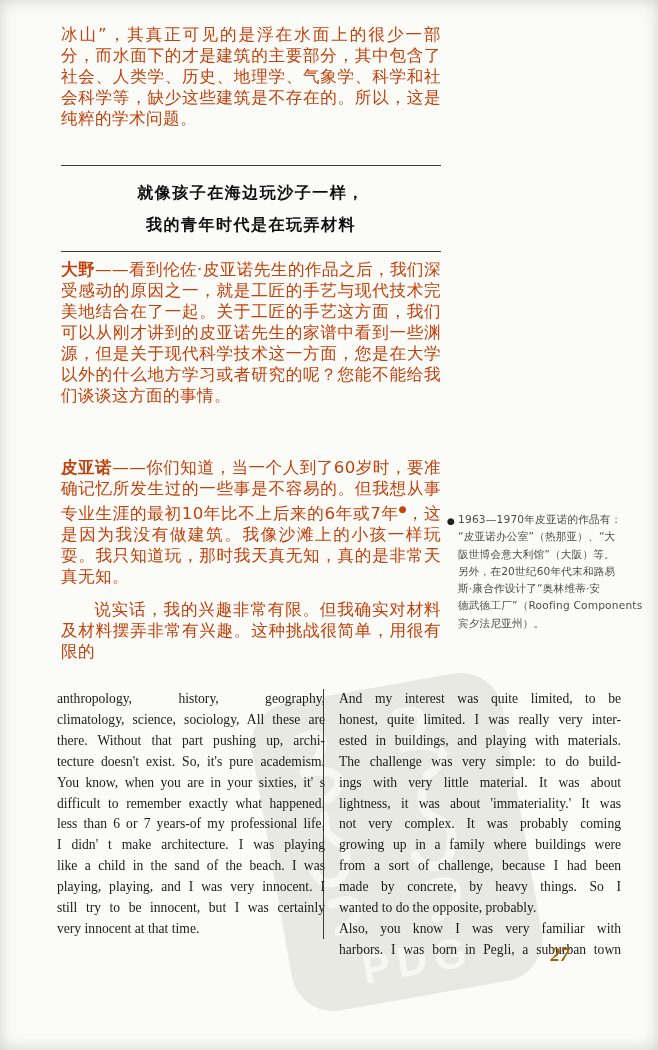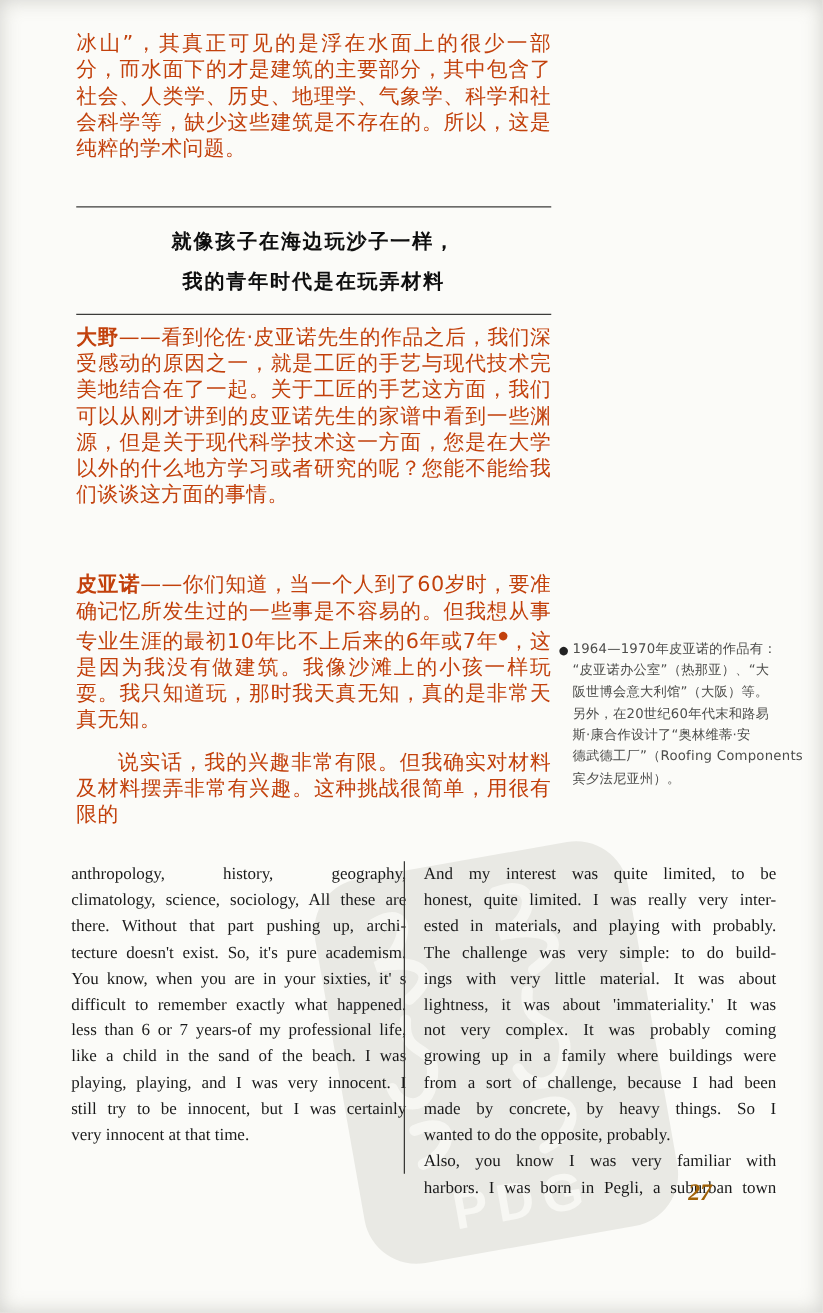--- a/index.html
+++ b/index.html
@@ -99,48 +99,49 @@
     <span class="speaker">皮亚诺</span><span>——</span><span>你们知道，当一个人到了60岁时，要准确记忆所发生过的一些事是不容易的。但我想从事专业生涯的最初10年比不上后来的6年或7年</span><sup class="note-sup">●</sup><span>，这是因为我没有做建筑。我像沙滩上的小孩一样玩耍。我只知道玩，那时我天真无知，真的是非常天真无知。</span>
   </div>
 
   <div class="cn" id="para2">
     <span>说实话，我的兴趣非常有限。但我确实对材料及材料摆弄非常有兴趣。这种挑战很简单，用很有限的</span>
   </div>
 
   <div id="side-note">
     <span class="bullet">●</span>
     <div>
-        <div class="nline">1964—1970年皮亚诺的作品有：</div>
+        <div class="nline">1963—1970年皮亚诺的作品有：</div>
         <div class="nline">“皮亚诺办公室”（热那亚）、“大</div>
         <div class="nline">阪世博会意大利馆”（大阪）等。</div>
         <div class="nline">另外，在20世纪60年代末和路易</div>
         <div class="nline">斯·康合作设计了“奥林维蒂·安</div>
         <div class="nline">德武德工厂”（Roofing Components</div>
         <div class="nline">宾夕法尼亚州）。</div>
       </div>
   </div>
 
   <div class="eng" id="col-left">
       <div class="tline">anthropology, history, geography,</div>
       <div class="tline">climatology, science, sociology, All these are</div>
       <div class="tline">there. Without that part pushing up, archi-</div>
       <div class="tline">tecture doesn't exist. So, it's pure academism.</div>
       <div class="tline">You know, when you are in your sixties, it' s</div>
       <div class="tline">difficult to remember exactly what happened.</div>
       <div class="tline">less than 6 or 7 years-of my professional life,</div>
+      <div class="tline">I didn' t make architecture. I was playing</div>
       <div class="tline">like a child in the sand of the beach. I was</div>
       <div class="tline">playing, playing, and I was very innocent. I</div>
       <div class="tline">still try to be innocent, but I was certainly</div>
       <div class="tline flush">very innocent at that time.</div>
     </div>
   <div id="col-divider"></div>
   <div class="eng" id="col-right">
       <div class="tline">And my interest was quite limited, to be</div>
       <div class="tline">honest, quite limited. I was really very inter-</div>
-      <div class="tline">ested in materials, and playing with probably.</div>
+      <div class="tline">ested in buildings, and playing with materials.</div>
       <div class="tline">The challenge was very simple: to do build-</div>
       <div class="tline">ings with very little material. It was about</div>
       <div class="tline">lightness, it was about 'immateriality.' It was</div>
       <div class="tline">not very complex. It was probably coming</div>
       <div class="tline">growing up in a family where buildings were</div>
       <div class="tline">from a sort of challenge, because I had been</div>
       <div class="tline">made by concrete, by heavy things. So I</div>
       <div class="tline flush">wanted to do the opposite, probably.</div>
       <div class="tline">Also, you know I was very familiar with</div>
       <div class="tline">harbors. I was born in Pegli, a suburban town</div>

